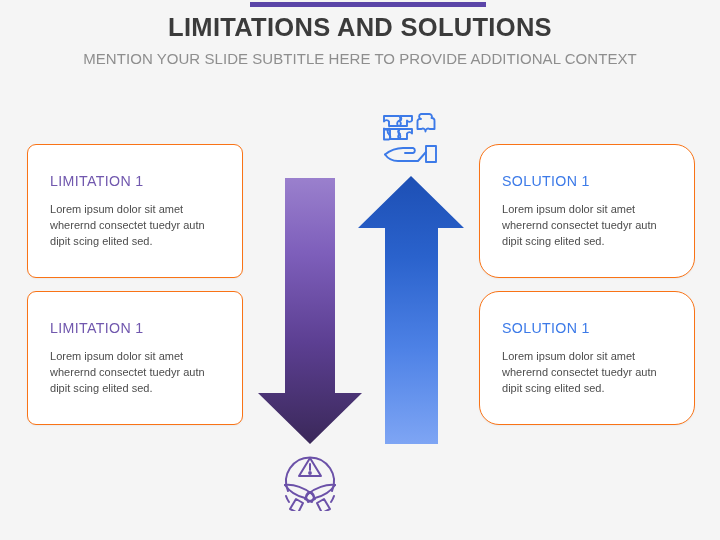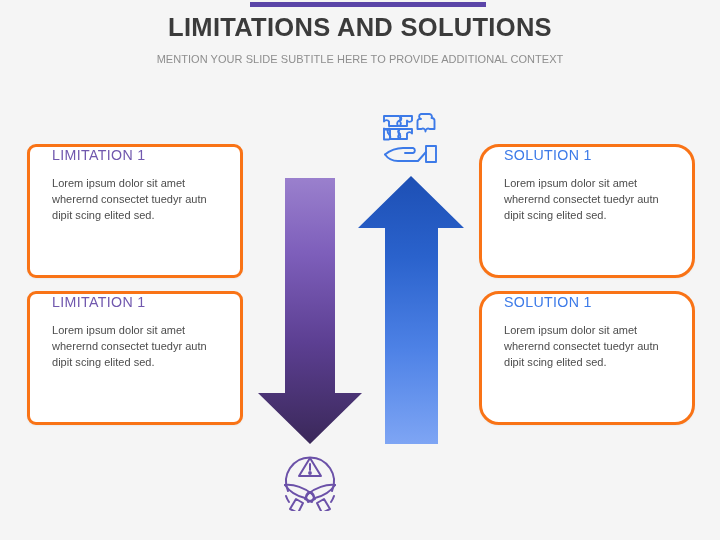--- a/index.html
+++ b/index.html
@@ -47,37 +47,38 @@
     font-size: 25.5px;
     font-weight: bold;
     color: #3b3b3b;
     letter-spacing: 0.3px;
     line-height: 30px;
     white-space: nowrap;
   }
 
   #page-subtitle {
     margin-top: 9px;
-    font-size: 11px;
+    font-size: 15px;
     color: #8e8e8e;
     letter-spacing: 0.05px;
     line-height: 16px;
     white-space: nowrap;
   }
 
   
   .card {
     position: absolute;
     background: #ffffff;
-    border: 3px solid #f97316;
+    border: 1px solid #f97316;
     border-radius: 9px;
     box-shadow: 0 1px 2px rgba(0,0,0,0.045);
     padding: 0 22px;
     display: flex;
     flex-direction: column;
+    justify-content: center;
   }
 
   .card-left  { left: 27px;  width: 216px; }
   .card-right { left: 479px; width: 216px; border-radius: 20px; }
 
   .card-row-1 { top: 144px; height: 134px; }
   .card-row-2 { top: 291px; height: 134px; }
 
   .card-heading {
     font-size: 14.2px;

